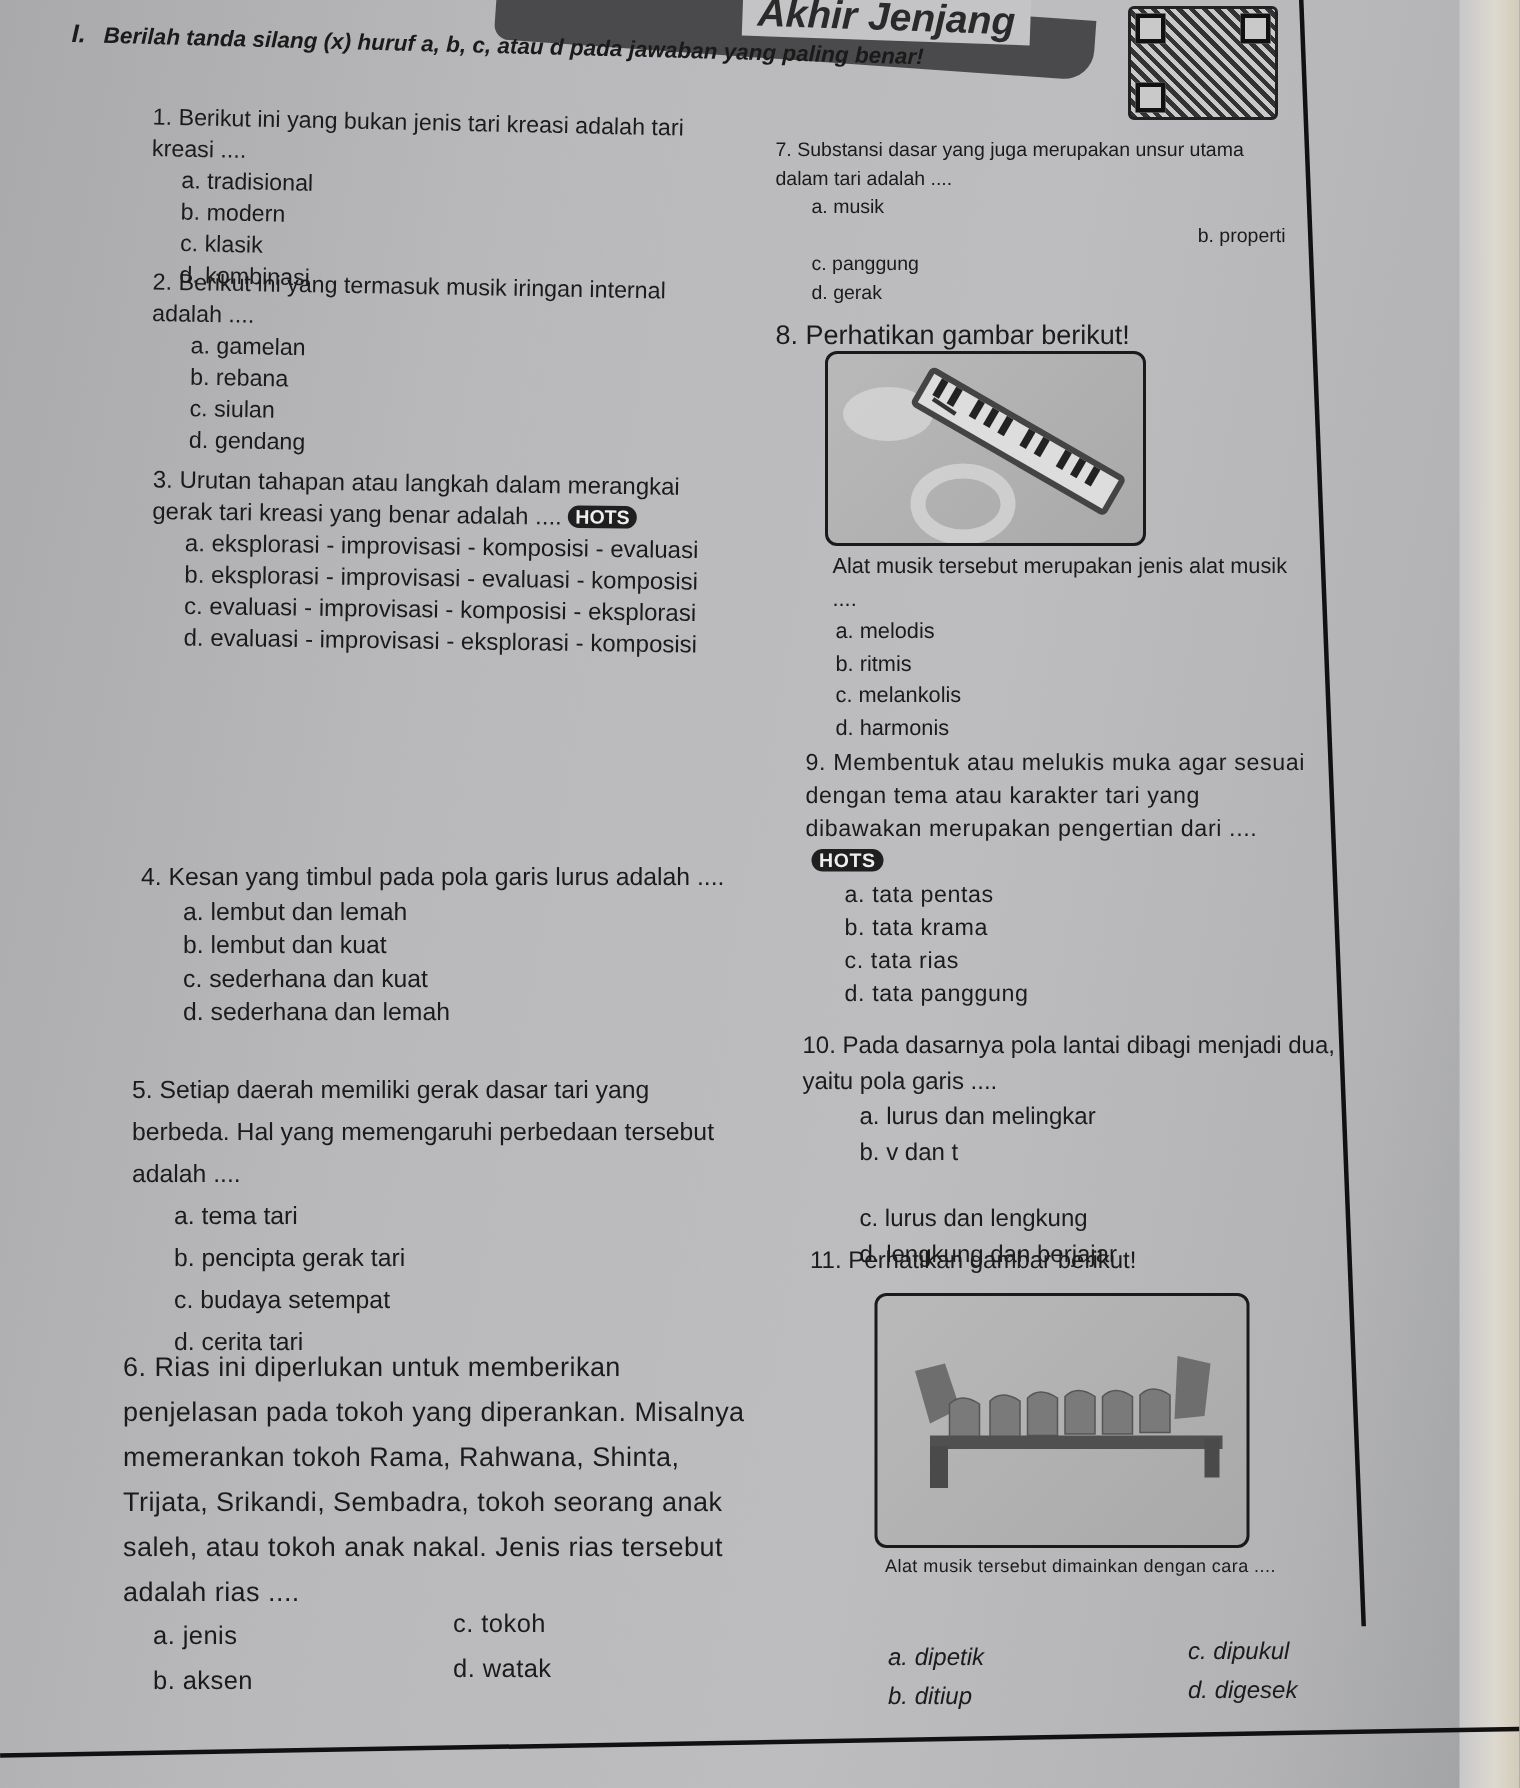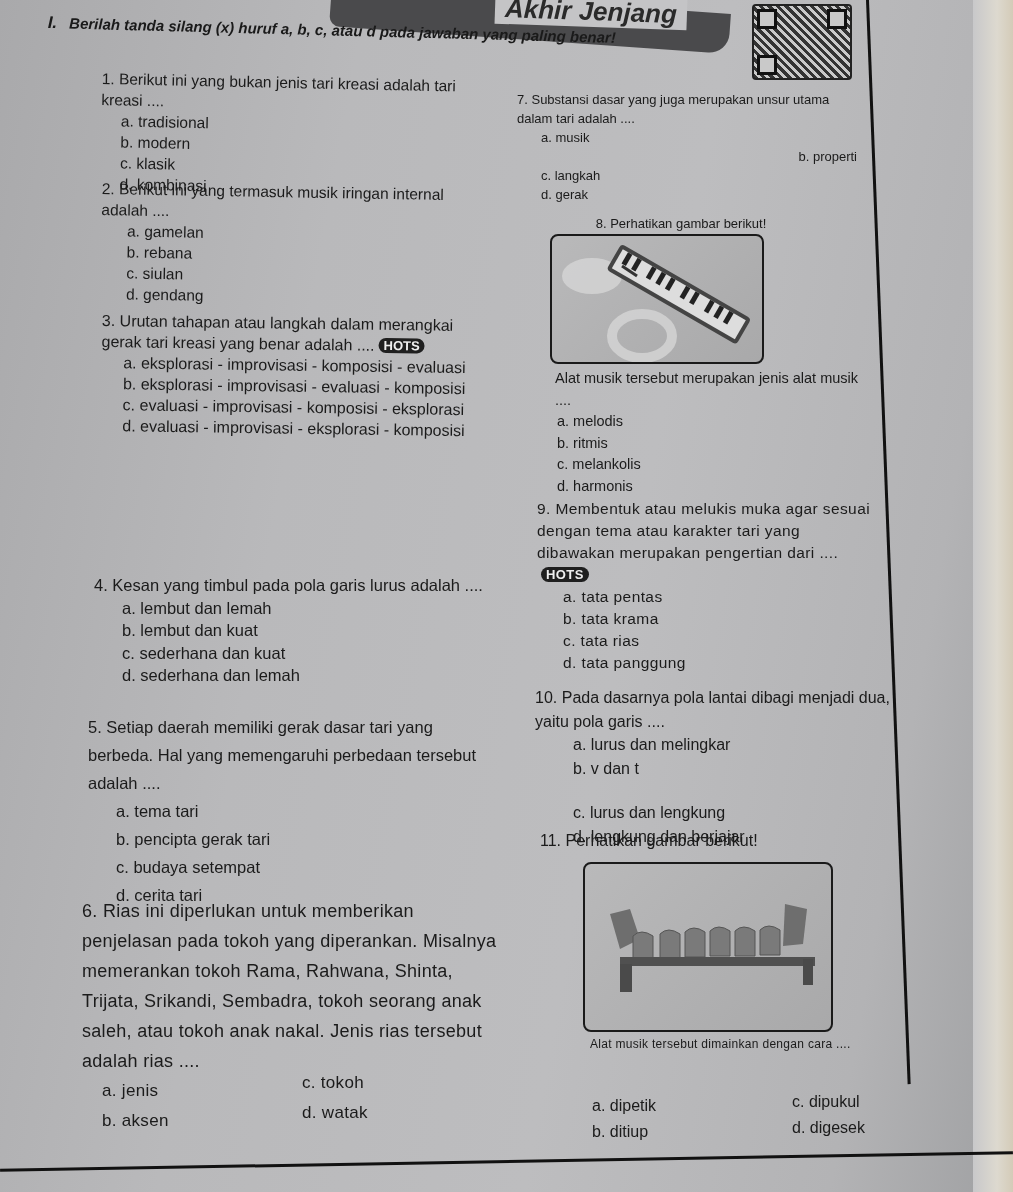--- a/index.html
+++ b/index.html
@@ -127,25 +127,25 @@
       <span class="opt">b. aksen</span>
       <span class="opt" style="margin-top:-8px;">c. tokoh</span>
       <span class="opt" style="margin-top:-8px;">d. watak</span>
     </div>
   </div>
 
   <div class="q" style="left:517px; top:90px; width:340px; font-size:13px; line-height:19px;">
     <span class="stem"><span>7.</span> <span>Substansi dasar yang juga merupakan unsur utama dalam tari adalah ....</span></span>
     <span class="opt" style="padding-left:24px;">a. musik</span>
     <span class="opt" style="padding-left:24px;text-align:right;">b. properti</span>
-    <span class="opt" style="padding-left:24px;">c. langkah</span>
+    <span class="opt" style="padding-left:24px;">c. panggung</span>
     <span class="opt" style="padding-left:24px;">d. gerak</span>
   </div>
 
-  <div class="q" style="left:506px; top:213px; width:350px; font-size:13px; line-height:21px;text-align:center;">
+  <div class="q" style="left:517px; top:213px; width:350px; font-size:18px; line-height:21px;">
     <span class="stem"><span>8.</span> <span>Perhatikan gambar berikut!</span></span>
   </div>
   <div class="imgbox" style="left:550px; top:234px; width:210px; height:126px;">
     <svg width="210" height="126" viewBox="0 0 210 126">
       <ellipse cx="40" cy="40" rx="30" ry="18" fill="#d6d6d6" opacity="0.8"></ellipse>
       <ellipse cx="90" cy="100" rx="30" ry="22" fill="none" stroke="#d6d6d6" stroke-width="10" opacity="0.8"></ellipse>
       <g transform="rotate(30 120 60)">
         <rect x="50" y="40" width="150" height="30" rx="4" fill="#444"></rect>
         <rect x="54" y="44" width="142" height="22" fill="#ddd"></rect>
         <g fill="#222">
@@ -205,20 +205,20 @@
       </g>
       <rect x="35" y="93" width="195" height="9" fill="#505050"></rect>
       <rect x="35" y="100" width="12" height="28" fill="#4a4a4a"></rect>
       <rect x="218" y="95" width="10" height="26" fill="#4a4a4a"></rect>
     </svg>
   </div>
   <div class="q" style="left:590px; top:1032px; width:300px; font-size:12px; line-height:24px;">
     <span class="stem" style="letter-spacing:0.3px;">Alat musik tersebut dimainkan dengan cara ....</span>
   </div>
   <div class="q" style="left:592px; top:1093px; width:320px; font-size:16px; line-height:26px;">
-    <div class="cols2" style="grid-template-columns:200px 120px; grid-auto-flow:column; grid-template-rows:26px 26px;">
+    <div class="cols2" style="grid-template-columns:200px 120px; grid-auto-flow:column; grid-template-rows:26px 26px;font-style:italic;">
       <span class="opt">a. dipetik</span>
       <span class="opt">b. ditiup</span>
       <span class="opt" style="margin-top:-4px;">c. dipukul</span>
       <span class="opt" style="margin-top:-4px;">d. digesek</span>
     </div>
   </div>
 </div>
 
 </body></html>

